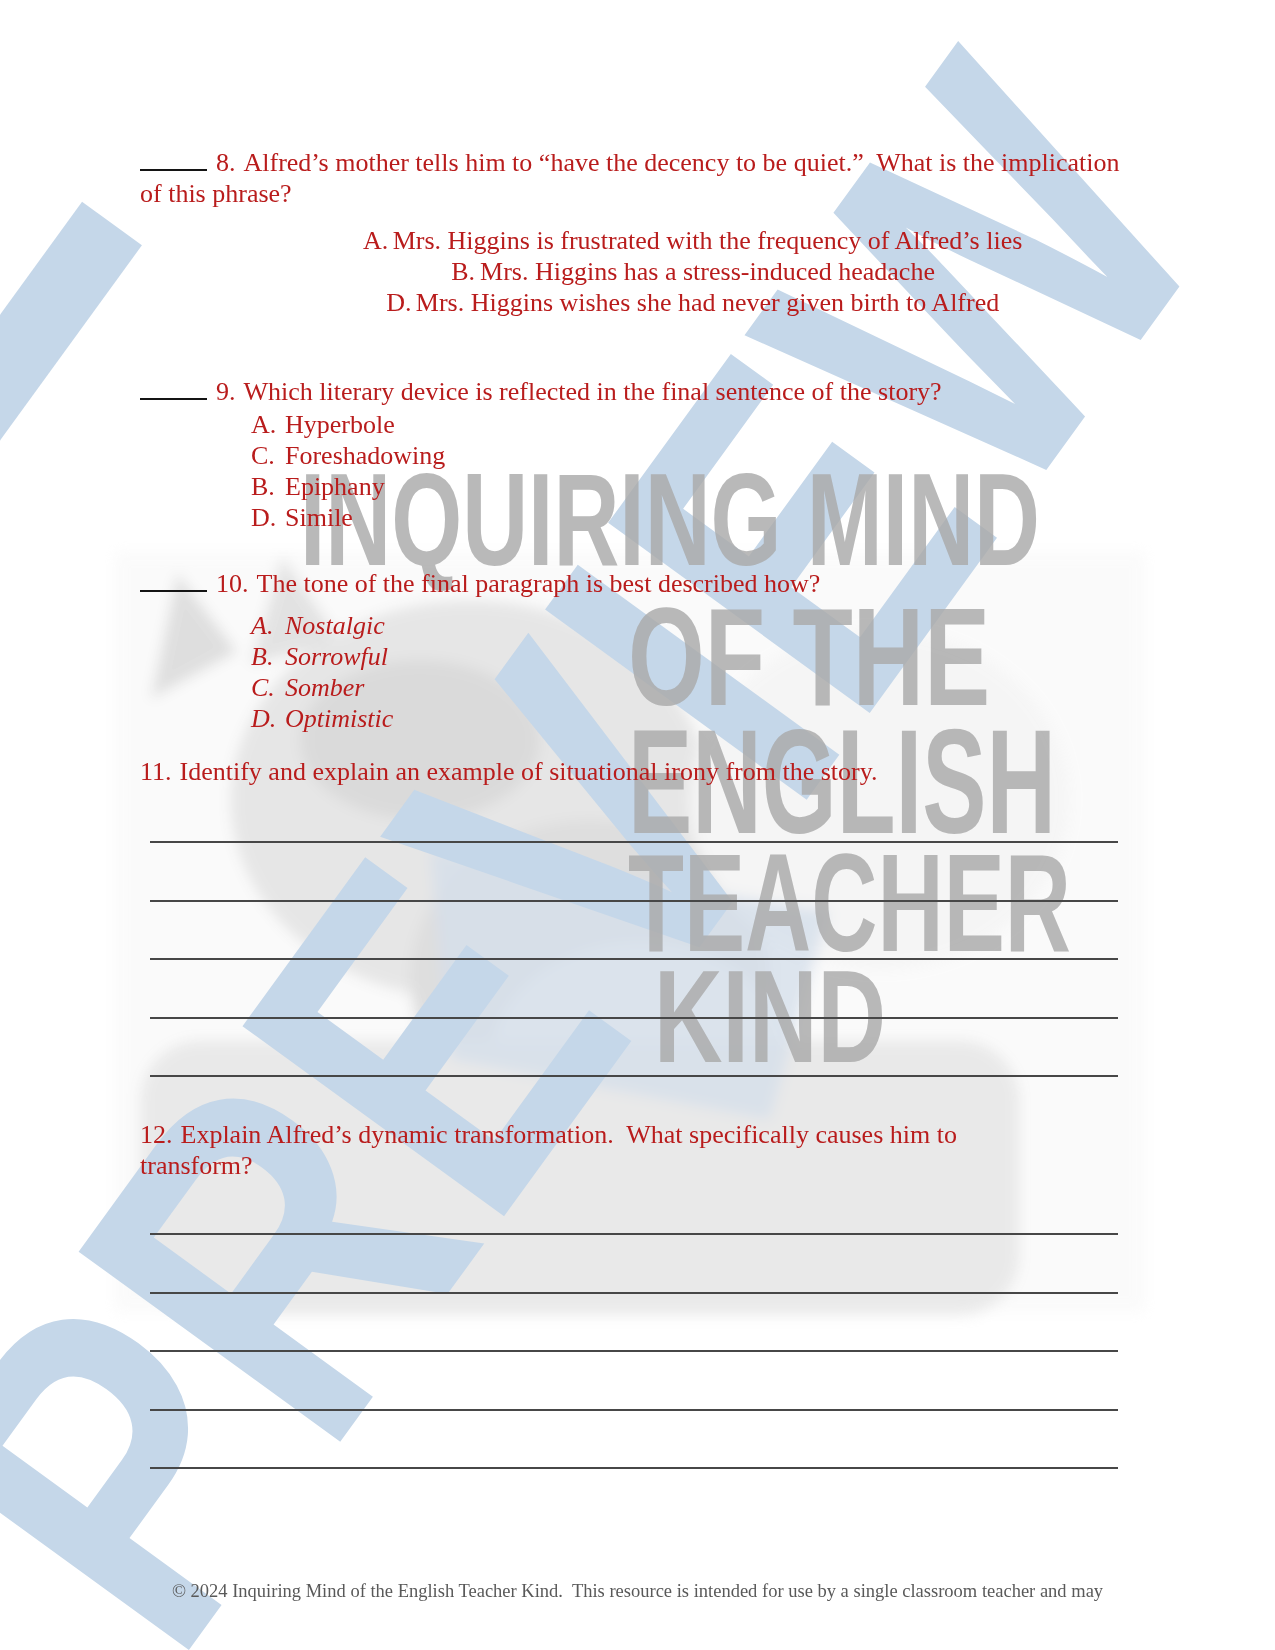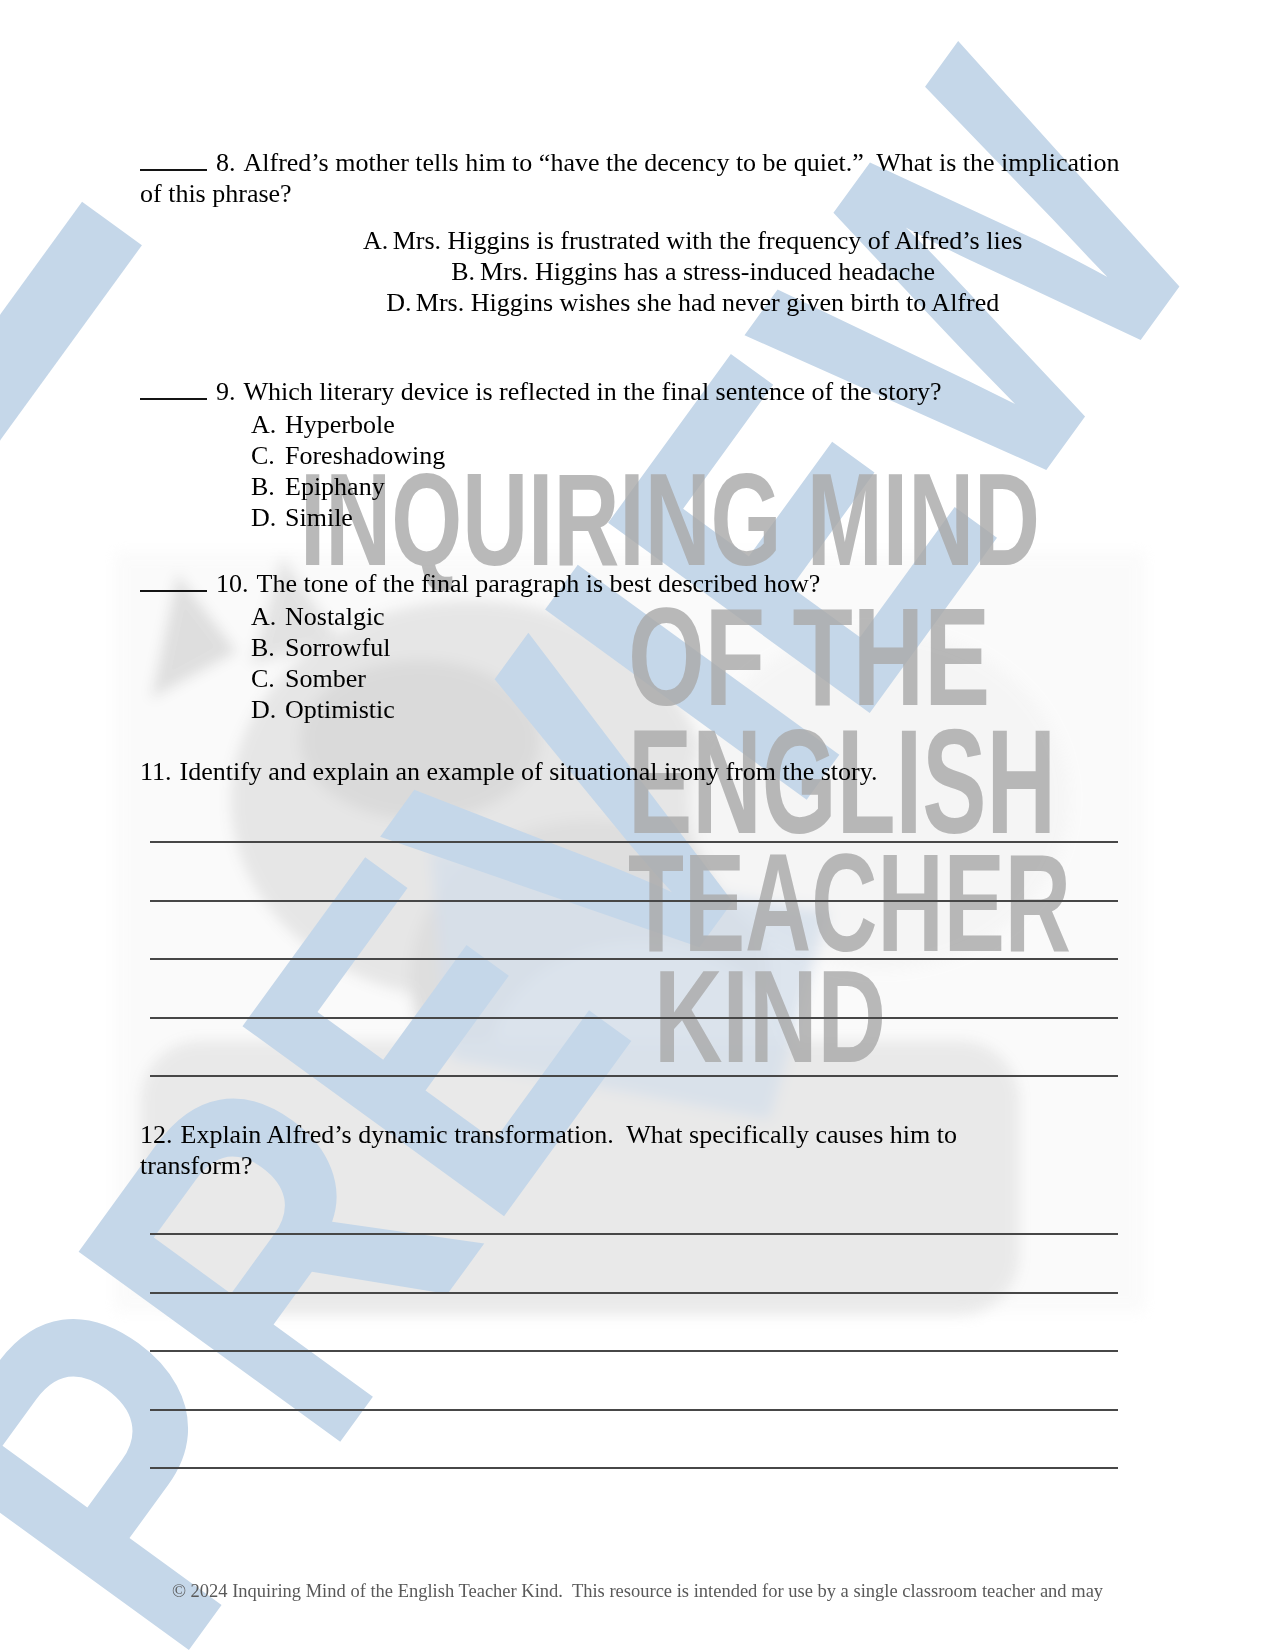--- a/index.html
+++ b/index.html
@@ -7,21 +7,21 @@
     position:relative;
     width:1275px;height:1650px;
     background:#ffffff;
     overflow:hidden;
     font-family:"Liberation Serif", serif;
     color:#1b1b1b;
   }
   .wm-layer{position:absolute;top:0;left:0;z-index:0;}
   .content{position:absolute;top:0;left:0;width:1275px;height:1650px;z-index:1;}
 
-  .q{position:absolute;left:140px;font-size:26px;line-height:31px;color:#000000;}
+  .q{position:absolute;left:140px;font-size:26px;line-height:31px;color:#b91c1c;}
   .qtext{white-space:pre-wrap;}
   .qnum{margin-right:8px;}
   .blank{display:inline-block;width:67px;border-bottom:2.5px solid #141414;margin-right:9px;}
   .opts{margin-left:111px;}
   .opt{line-height:31px;}
   .opt .letter{display:inline-block;width:34px;}
 
   .answer-line{position:absolute;left:150px;width:968px;height:0;border-top:2px solid #474747;}
 
   .footer{
@@ -93,21 +93,21 @@
         <div class="opt"><span class="letter">C.</span><span class="qtext">Foreshadowing</span></div>
         <div class="opt"><span class="letter">B.</span><span class="qtext">Epiphany</span></div>
         <div class="opt"><span class="letter">D.</span><span class="qtext">Simile</span></div>
       </div>
     </div>
 
     <div class="q" style="top:568px;width:1050px;">
       <div>
         <span class="blank"></span><span class="qnum">10.</span><span class="qtext">The tone of the final paragraph is best described how?</span>
       </div>
-      <div class="opts" style="margin-top:2px;">
+      <div class="opts" style="margin-top:11px;font-style:italic;">
         <div class="opt"><span class="letter">A.</span><span class="qtext">Nostalgic</span></div>
         <div class="opt"><span class="letter">B.</span><span class="qtext">Sorrowful</span></div>
         <div class="opt"><span class="letter">C.</span><span class="qtext">Somber</span></div>
         <div class="opt"><span class="letter">D.</span><span class="qtext">Optimistic</span></div>
       </div>
     </div>
 
     <div class="q" style="top:756px;width:1000px;">
       <span class="qnum">11.</span><span class="qtext">Identify and explain an example of situational irony from the story.</span>
     </div>

